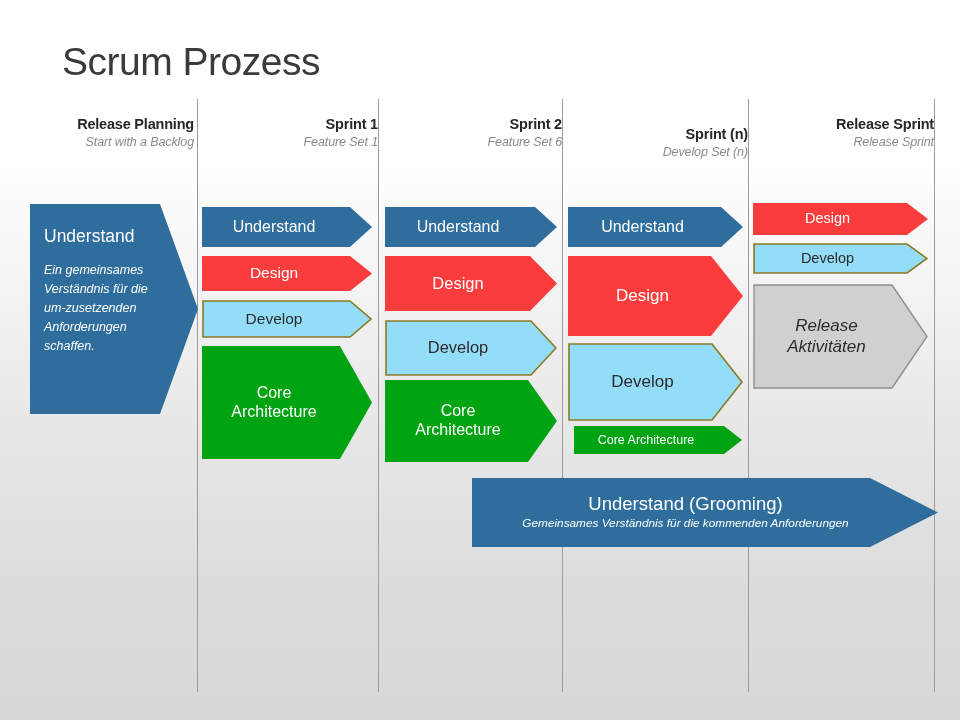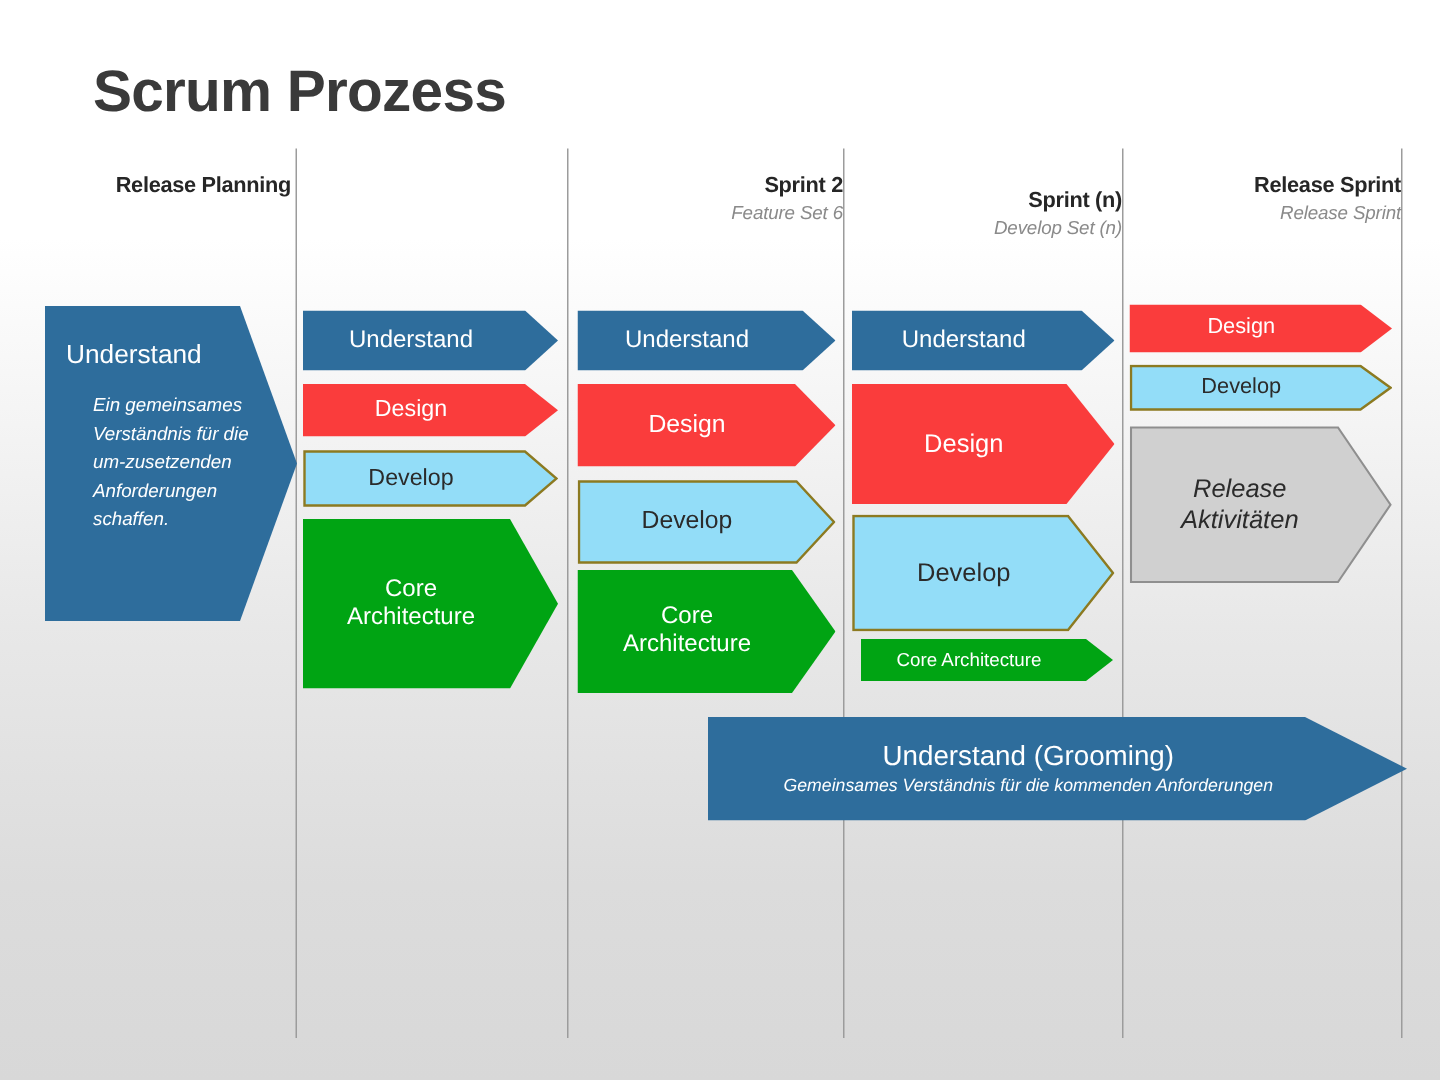--- a/index.html
+++ b/index.html
@@ -19,21 +19,21 @@
     background: linear-gradient(to bottom, #ffffff 0%, #ffffff 22%, #e8e8e8 58%, #dcdcdc 82%, #d8d8d8 100%);
     overflow: hidden;
   }
 
   
   #title {
     position: absolute;
     left: 62px;
     top: 40px;
     font-size: 39px;
-    font-weight: bold;
+    font-weight: normal;
     color: #3a3a3a;
     letter-spacing: -0.5px;
     white-space: nowrap;
   }
 
   
   .col-head {
     position: absolute;
     text-align: right;
     white-space: nowrap;
@@ -109,40 +109,45 @@
   <div id="title">Scrum Prozess</div>
 
   <div class="divider" style="left:197px;"></div>
   <div class="divider" style="left:378px;"></div>
   <div class="divider" style="left:562px;"></div>
   <div class="divider" style="left:748px;"></div>
   <div class="divider" style="left:934px;"></div>
 
   <div class="col-head" style="left:14px; top:115px; width:180px;">
     <div class="ch-title">Release Planning</div>
+    <div class="ch-sub">Start with  a Backlog</div>
+  </div>
+  <div class="col-head" style="left:198px; top:115px; width:180px;">
+    <div class="ch-title">Sprint 1</div>
+    <div class="ch-sub">Feature Set 1</div>
   </div>
   <div class="col-head" style="left:380px; top:115px; width:182px;">
     <div class="ch-title">Sprint 2</div>
     <div class="ch-sub">Feature Set 6</div>
   </div>
   <div class="col-head" style="left:564px; top:115px; width:184px;margin-top:10px;">
     <div class="ch-title">Sprint (n)</div>
     <div class="ch-sub">Develop Set (n)</div>
   </div>
   <div class="col-head" style="left:750px; top:115px; width:184px;">
     <div class="ch-title">Release Sprint</div>
     <div class="ch-sub">Release Sprint</div>
   </div>
 
   <div class="chev" style="left:30px; top:204px; width:168px; height:210px; align-items:flex-start; justify-content:flex-start; padding:22px 30px 0 14px;">
     <svg class="fill" viewBox="0 0 168 210" preserveAspectRatio="none">
       <polygon points="0,0 130,0 168,105 130,210 0,210" fill="#2E6D9C"></polygon>
     </svg>
     <div class="lbl t-white" style="font-size:17.5px; margin-bottom:14px;">Understand</div>
-    <div class="sub t-white" style="font-size:12.5px; text-align:left; width:118px; line-height:19px;margin-left:18px;">Ein gemeinsames Verständnis für die um-zusetzenden Anforderungen schaffen.</div>
+    <div class="sub t-white" style="font-size:12.5px; text-align:left; width:118px; line-height:19px;">Ein gemeinsames Verständnis für die um-zusetzenden Anforderungen schaffen.</div>
   </div>
 
   <div class="chev" style="left:202px; top:207px; width:170px; height:40px; padding-right:26px;">
     <svg class="fill" viewBox="0 0 170 40" preserveAspectRatio="none">
       <polygon points="0,0 148,0 170,20 148,40 0,40" fill="#2E6D9C"></polygon>
     </svg>
     <div class="lbl t-white" style="font-size:16px;">Understand</div>
   </div>
 
   <div class="chev" style="left:202px; top:256px; width:170px; height:35px; padding-right:26px;">

